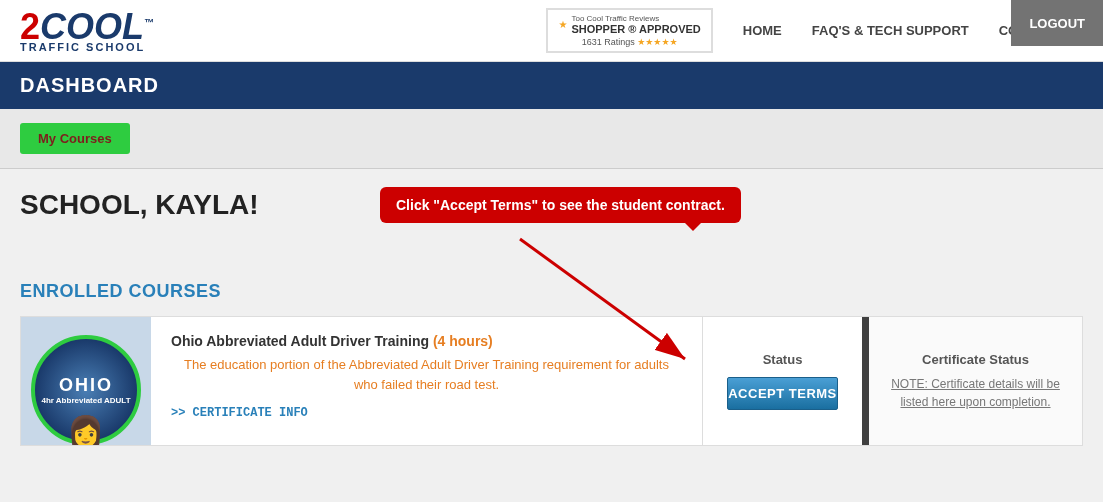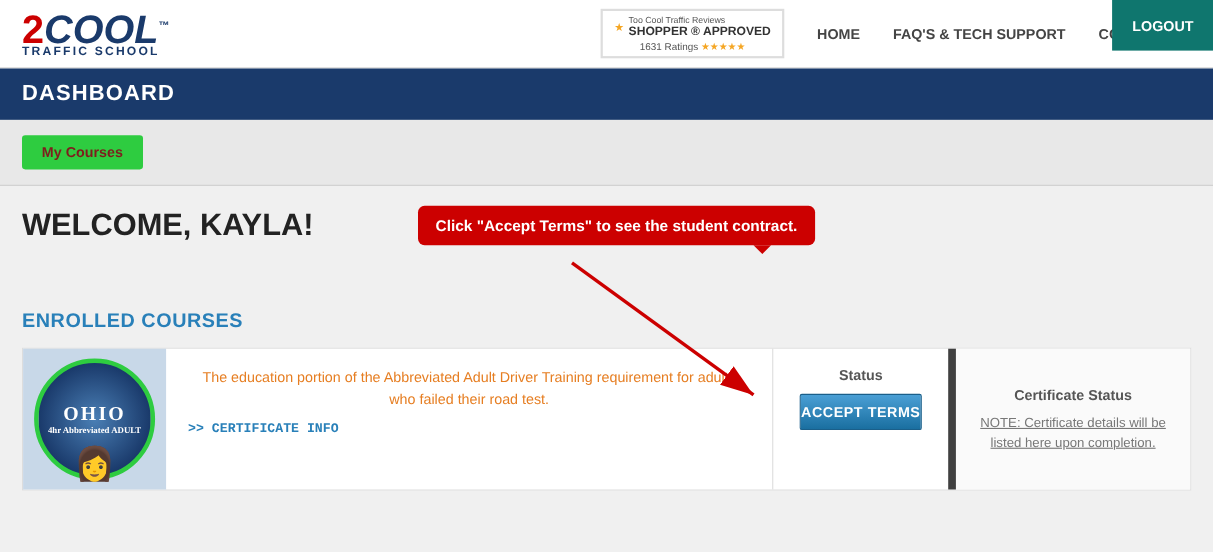--- a/index.html
+++ b/index.html
@@ -50,21 +50,21 @@
       gap: 30px;
       font-size: 13px;
       font-weight: bold;
       color: #444;
     }
     .nav-links a {
       text-decoration: none;
       color: #444;
     }
     .logout-btn {
-      background: #0f766e;
+      background: #737373;
       color: #fff;
       border: none;
       padding: 23px 18px;
       font-size: 13px;
       font-weight: bold;
       cursor: pointer;
       position: absolute;
       top: 0;
       right: 0;
       height: 36px;
@@ -158,24 +158,23 @@
       border: 1px solid #ddd;
       display: flex;
       align-items: stretch;
       min-height: 130px;
     }
     .course-image {
       width: 130px;
       min-width: 130px;
       background: #c8d8e8;
       display: flex;
-      align-items: center;
+      align-items: flex-end;
       justify-content: center;
       overflow: hidden;
-      font-family: Liberation Serif, serif;
     }
     .ohio-badge {
       width: 110px;
       height: 110px;
       background: radial-gradient(circle, #4a7fb5 0%, #1a3a6b 70%);
       border-radius: 50%;
       display: flex;
       flex-direction: column;
       align-items: center;
       justify-content: center;
@@ -213,20 +212,21 @@
       font-weight: bold;
       font-family: Liberation Mono, monospace;
     }
 
     .course-status-col {
       width: 160px;
       min-width: 160px;
       display: flex;
       flex-direction: column;
       align-items: center;
+      justify-content: center;
       border-left: 1px solid #ddd;
       padding: 16px;
       gap: 10px;
     }
     .status-label {
       font-size: 13px;
       color: #555;
       font-weight: bold;
     }
     .accept-terms-btn {
@@ -304,21 +304,21 @@
 
 <div class="dashboard-bar">
   <span>DASHBOARD</span>
 </div>
 
 <div class="my-courses-section">
   <button class="my-courses-btn">My Courses</button>
 </div>
 
 <div class="main-content">
-  <h1 class="welcome-heading">WELCOME, KAYLA!</h1>
+  <h1 class="welcome-heading">SCHOOL, KAYLA!</h1>
 
   <div class="tooltip-balloon">Click "Accept Terms" to see the student contract.</div>
 
   <div class="arrow-container">
     <svg width="220" height="160" viewBox="0 0 220 160">
       <defs>
         <marker id="arrowhead" markerWidth="10" markerHeight="7" refX="10" refY="3.5" orient="auto">
           <polygon points="0 0, 10 3.5, 0 7" fill="#cc0000"></polygon>
         </marker>
       </defs>
@@ -334,20 +334,24 @@
       <div class="course-image">
         <div class="ohio-badge">
           <div class="ohio-text">OHIO</div>
           <div class="sub-text">4hr Abbreviated ADULT</div>
 
           <div style="position:absolute;bottom:-8px;left:50%;transform:translateX(-50%);font-size:30px;">👩</div>
         </div>
       </div>
 
       <div class="course-info">
+        <div class="course-title">
+          <span>Ohio Abbreviated Adult Driver Training</span>
+          <span class="course-hours">(4 hours)</span>
+        </div>
         <div class="course-description">The education portion of the Abbreviated Adult Driver Training requirement for adults who failed their road test.</div>
         <a href="#" class="cert-info-link">&gt;&gt; CERTIFICATE INFO</a>
       </div>
 
       <div class="course-status-col">
         <span class="status-label">Status</span>
         <button class="accept-terms-btn">ACCEPT TERMS</button>
       </div>
 
       <div class="cert-status-col">

